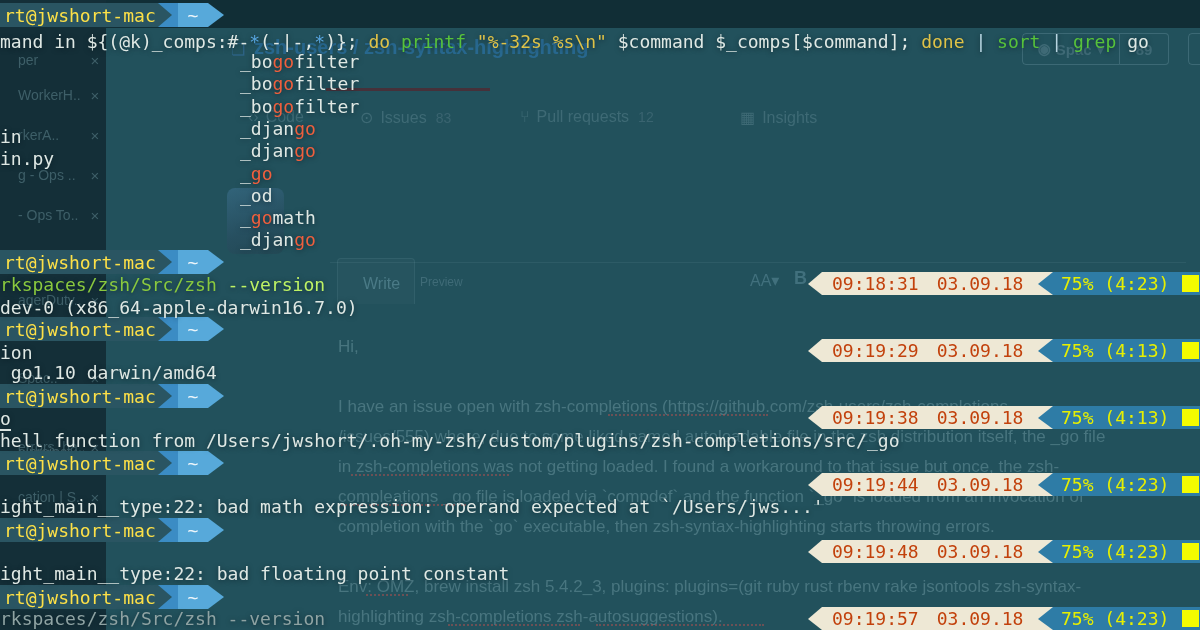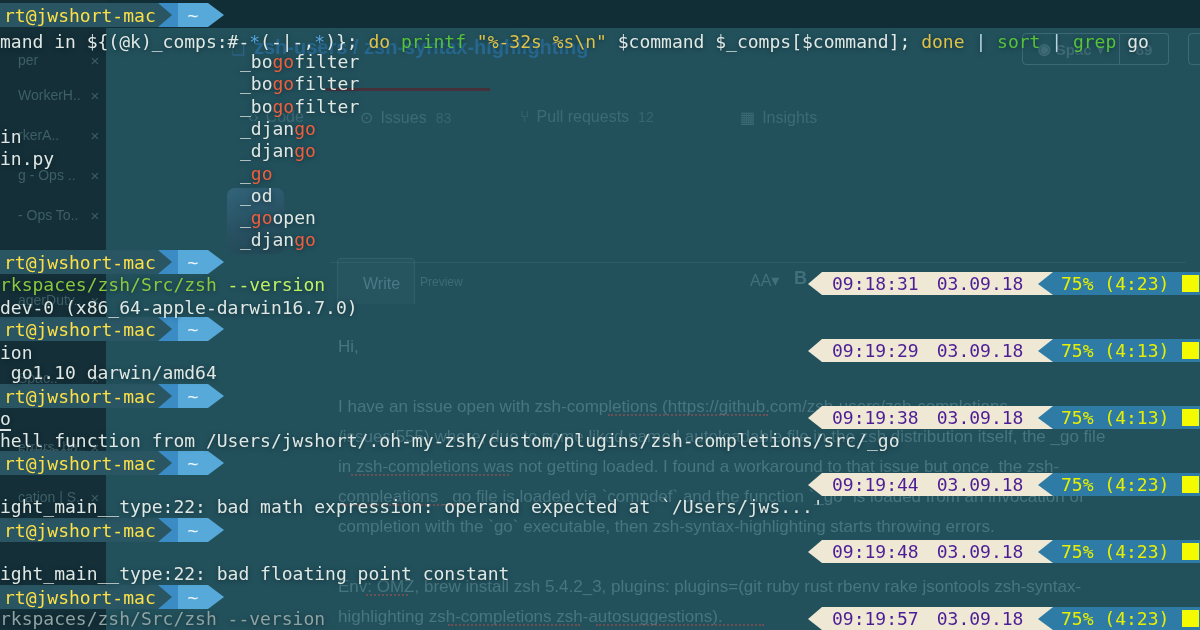--- a/index.html
+++ b/index.html
@@ -51,21 +51,21 @@
   .p-seg1{background:#2a5562;color:#fde047;display:flex;align-items:center;padding:0 2px 0 4px;width:152px;}
   .p-tri1wrap{width:20px;background:#3b8cc4;position:relative;}
   .p-tri1wrap .tri{position:absolute;left:0;top:0;width:0;height:0;
                    border-top:12px solid transparent;border-bottom:12px solid transparent;border-left:14px solid #2a5562;}
   .p-seg2{background:#57a9da;color:#eaf4fa;display:flex;align-items:center;justify-content:center;width:30px;}
   .p-tri2{width:0;height:0;border-top:12px solid transparent;border-bottom:12px solid transparent;border-left:16px solid #57a9da;}
   
   .bar{position:absolute;left:808px;height:23px;display:flex;align-items:stretch;
        font-family:"DejaVu Sans Mono",monospace;font-size:18px;}
   .b-ltri{width:0;height:0;border-top:12px solid transparent;border-bottom:11px solid transparent;border-right:14px solid #eee8d5;}
-  .b-cream{background:#eee8d5;color:#4c1d95;display:flex;align-items:center;width:206px;padding-left:10px;}
+  .b-cream{background:#eee8d5;color:#c2410c;display:flex;align-items:center;width:206px;padding-left:10px;}
   .b-cream .date{margin-left:18px;text-align:right;}
   .b-notch{width:15px;background:#eee8d5;position:relative;}
   .b-notch .tri{position:absolute;right:0;top:0;width:0;height:0;
                 border-top:12px solid transparent;border-bottom:11px solid transparent;border-right:15px solid #2e7ca6;}
   .b-blue{background:#2e7ca6;color:#e7ef00;display:flex;align-items:center;width:143px;padding-left:8px;}
   .b-batt{width:17px;height:17px;background:#f4fb00;margin-left:auto;margin-right:5px;}
 </style>
 </head>
 <body>
 
@@ -234,21 +234,21 @@
         <div class="p-tri2"></div>
       </div>
       <div class="tline" style="left: 0px; top: 31px;"><span class="c-plain">mand in ${(@k)_comps:#-</span><span class="c-star">*</span><span class="c-plain">(-|-,</span><span class="c-star">*</span><span class="c-plain">)}; </span><span class="c-kw">do </span><span class="c-fn">printf </span><span class="c-str">"%-32s %s\n"</span><span class="c-plain"> $command $_comps[$command]; </span><span class="c-kw">done </span><span class="c-pipe">| </span><span class="c-fn">sort </span><span class="c-pipe">| </span><span class="c-fn">grep </span><span class="c-plain">go</span></div>
       <div class="tline" style="left: 240px; top: 51px;"><span class="c-plain">_bo</span><span class="c-match">go</span><span class="c-plain">filter</span></div>
       <div class="tline" style="left: 240px; top: 73px;"><span class="c-plain">_bo</span><span class="c-match">go</span><span class="c-plain">filter</span></div>
       <div class="tline" style="left: 240px; top: 96px;"><span class="c-plain">_bo</span><span class="c-match">go</span><span class="c-plain">filter</span></div>
       <div class="tline" style="left: 240px; top: 118px;"><span class="c-plain">_djan</span><span class="c-match">go</span></div>
       <div class="tline" style="left: 240px; top: 140px;"><span class="c-plain">_djan</span><span class="c-match">go</span></div>
       <div class="tline" style="left: 240px; top: 163px;"><span class="c-plain">_</span><span class="c-match">go</span></div>
       <div class="tline" style="left: 240px; top: 185px;"><span class="c-plain">_od</span></div>
-      <div class="tline" style="left: 240px; top: 207px;"><span class="c-plain">_</span><span class="c-match">go</span><span class="c-plain">open</span></div>
+      <div class="tline" style="left: 240px; top: 207px;"><span class="c-plain">_</span><span class="c-match">go</span><span class="c-plain">math</span></div>
       <div class="tline" style="left: 240px; top: 229px;"><span class="c-plain">_djan</span><span class="c-match">go</span></div>
       <div class="tline" style="left: 0px; top: 126px;"><span class="c-plain">in</span></div>
       <div class="tline" style="left: 0px; top: 148px;"><span class="c-plain">in.py</span></div>
       <div class="tline" style="left: 0px; top: 274px;"><span class="c-path">rkspaces/zsh/Src/zsh</span><span class="c-dim"> --version</span></div>
       <div class="tline" style="left: 0px; top: 297px;"><span class="c-plain">dev-0 (x86_64-apple-darwin16.7.0)</span></div>
       <div class="tline" style="left: 0px; top: 342px;"><span class="c-plain">ion</span></div>
       <div class="tline" style="left: 0px; top: 362px;"><span class="c-plain"> go1.10 darwin/amd64</span></div>
       <div class="tline" style="left: 0px; top: 408px;"><span class="c-plain u">o</span></div>
       <div class="tline" style="left: 0px; top: 430px;"><span class="c-plain">hell function from /Users/jwshort/.oh-my-zsh/custom/plugins/zsh-completions/src/_go</span></div>
       <div class="tline" style="left: 0px; top: 496px;"><span class="c-plain">ight_main__type:22: bad math expression: operand expected at `/Users/jws...'</span></div>

